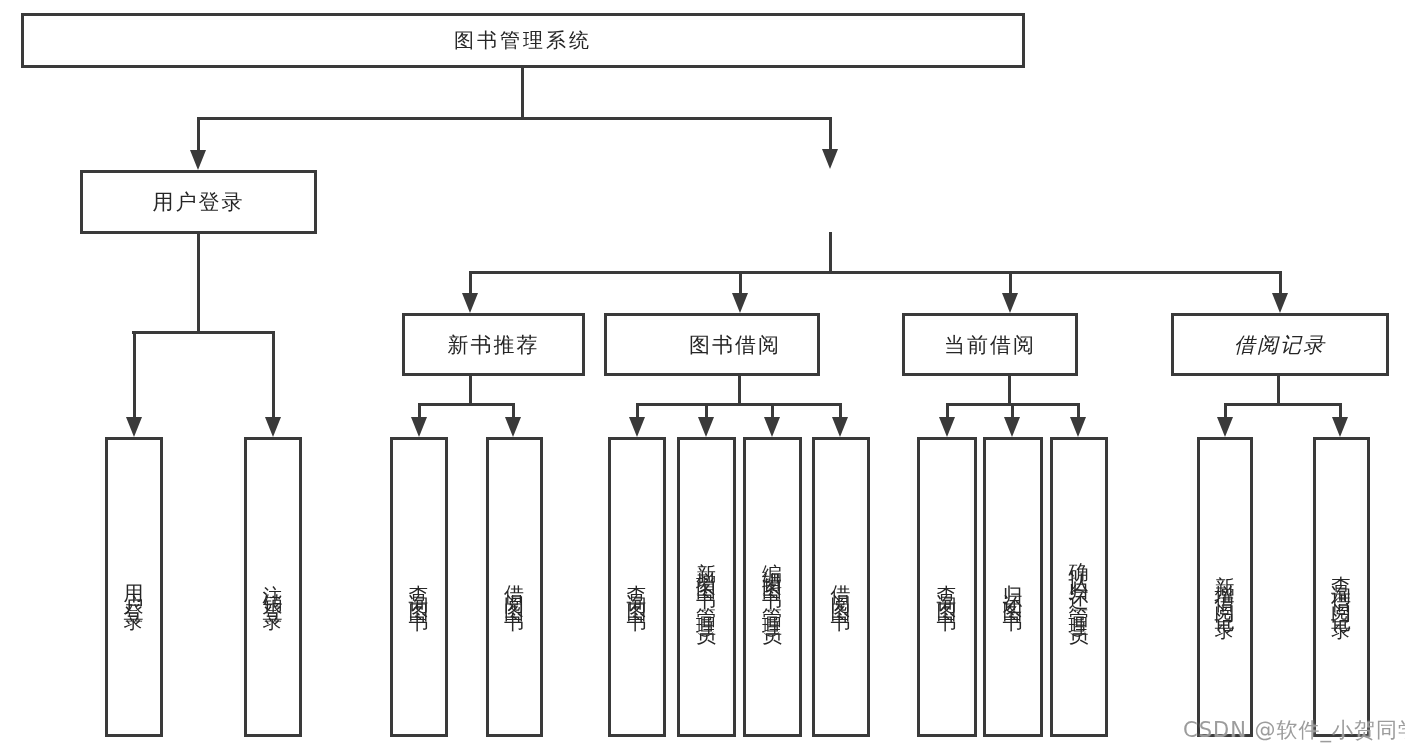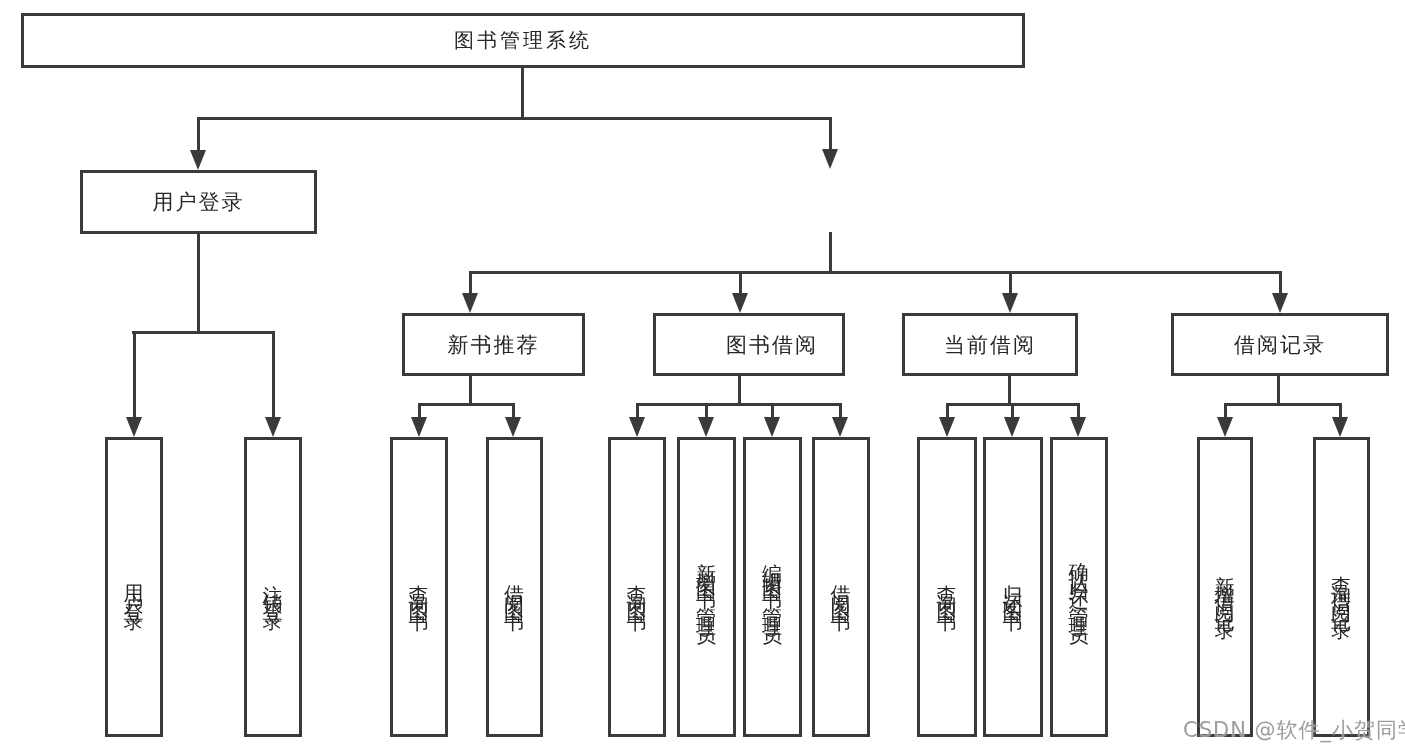--- a/index.html
+++ b/index.html
@@ -18,23 +18,23 @@
       border-right:8px solid transparent;border-top:20px solid #3a3a3a;}
   
   .wm{position:absolute;left:1183px;top:716px;font-size:21px;color:rgba(148,148,148,.92);
       letter-spacing:1px;z-index:5;text-shadow:0 0 2px #fff;white-space:nowrap;}
 
   
   #b-root{left:21px;top:13px;width:1004px;height:55px;}
   #b-login{left:80px;top:170px;width:237px;height:64px;}
   #b-mgmt{left:712px;top:169px;width:236px;height:65px;}
   #b-newbook{left:363px;top:313px;width:183px;height:63px;margin-left:39px;}
-  #b-borrow{left:653px;top:313px;width:192px;height:63px;padding-left:46px;}
+  #b-borrow{left:604px;top:313px;width:216px;height:63px;padding-left:46px;}
   #b-current{left:902px;top:313px;width:176px;height:63px;}
-  #b-records{left:1171px;top:313px;width:218px;height:63px;}
+  #b-records{left:1171px;top:313px;width:218px;height:63px;font-style:italic;}
   .leaf{top:437px;height:300px;}
   #l1{left:105px;width:58px;} #l2{left:244px;width:58px;}
   #l3{left:390px;width:58px;} #l4{left:486px;width:57px;}
   #l5{left:608px;width:58px;} #l6{left:677px;width:59px;}
   #l7{left:743px;width:59px;} #l8{left:812px;width:58px;}
   #l9{left:917px;width:60px;} #l10{left:983px;width:60px;}
   #l11{left:1050px;width:58px;} #l12{left:1197px;width:56px;}
   #l13{left:1313px;width:57px;}
 
   

